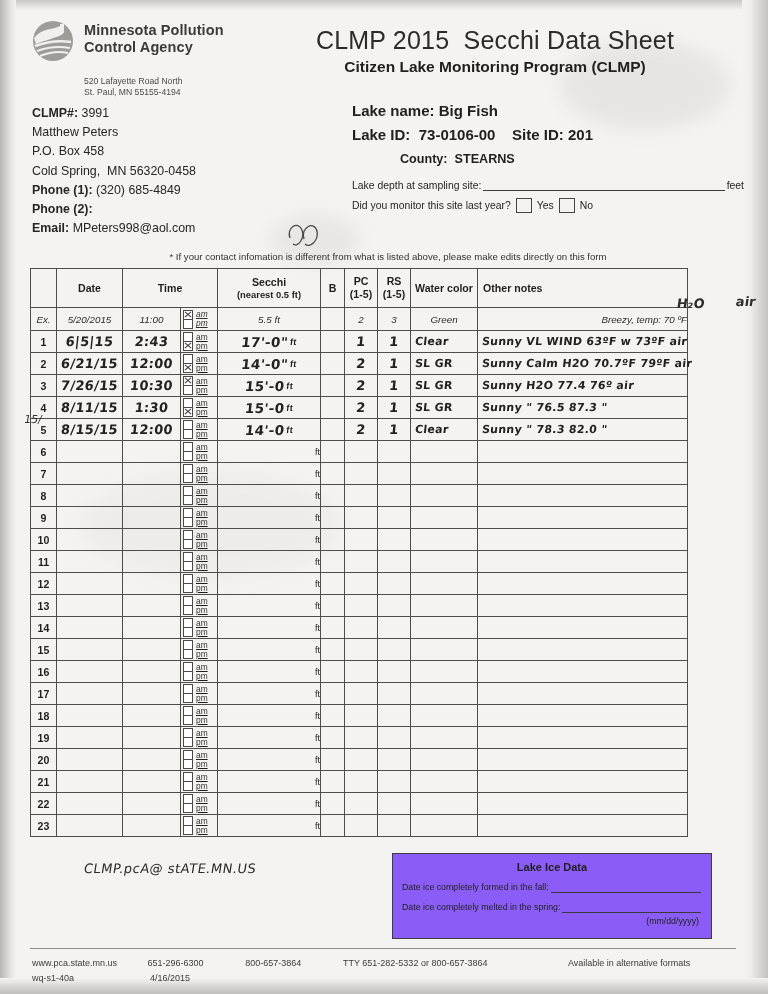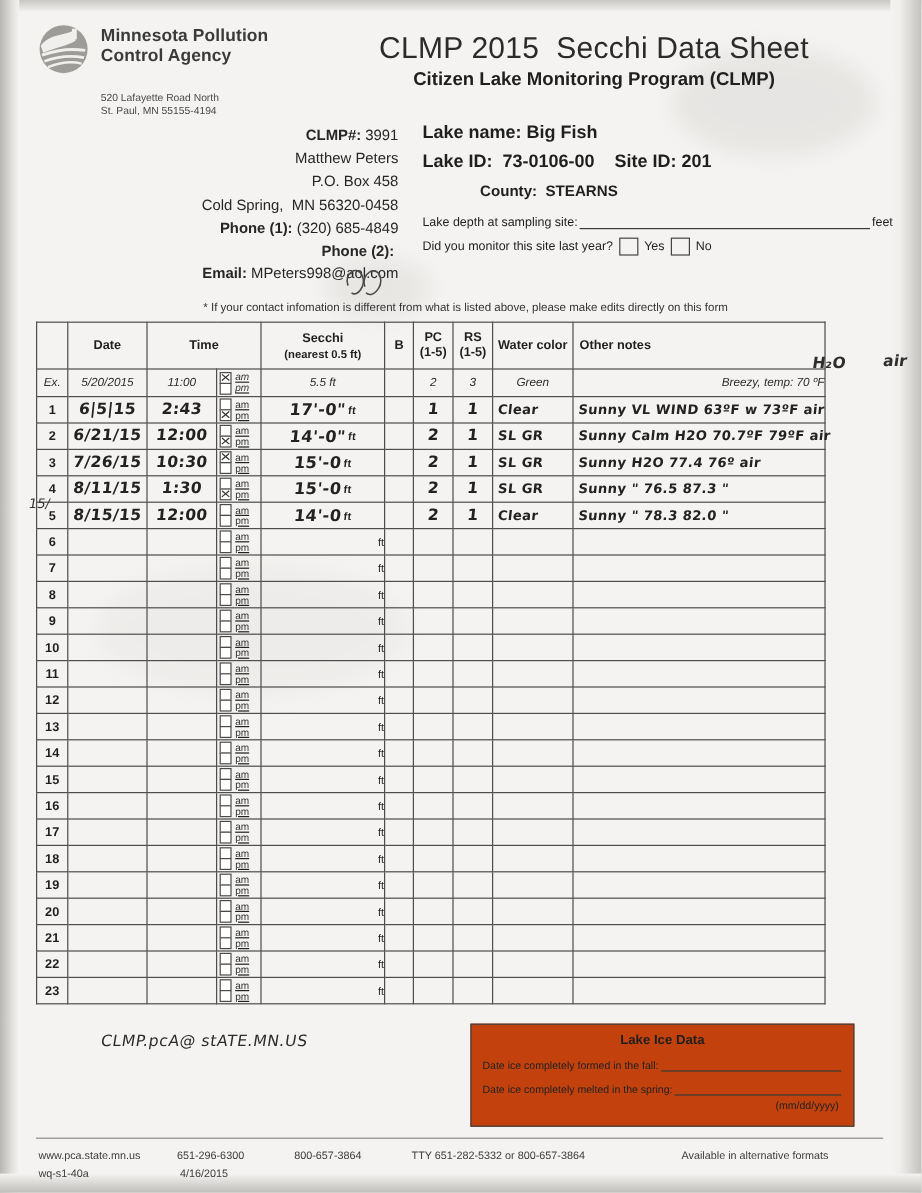--- a/index.html
+++ b/index.html
@@ -32,21 +32,21 @@
   .agency{position:absolute;left:62px;top:14px;width:230px;}
   .agency .name{font-size:14.5px;font-weight:bold;color:#3a3a3a;line-height:1.18;letter-spacing:.1px;}
   .agency .addr{font-size:8.6px;font-weight:normal;color:#4a4a4a;line-height:1.3;margin-top:20px;}
 
   .title1{position:absolute;left:258px;top:18px;width:430px;text-align:center;
     font-size:25px;color:#2b2b2b;letter-spacing:.2px;white-space:pre;}
   .title2{position:absolute;left:258px;top:50px;width:430px;text-align:center;
     font-size:15.5px;font-weight:bold;color:#1f1f1f;}
 
   
-  .contact{position:absolute;left:10px;top:96px;width:300px;font-size:12.4px;color:#262626;line-height:1.55;text-align:right;}
+  .contact{position:absolute;left:10px;top:96px;width:300px;font-size:12.4px;color:#262626;line-height:1.55;}
   .contact b{font-weight:bold;}
   .contact .row{white-space:pre;}
 
   
   .lake{position:absolute;left:330px;top:94px;width:392px;color:#1f1f1f;}
   .lake .l1{font-size:15px;font-weight:bold;white-space:pre;}
   .lake .l2{font-size:15px;font-weight:bold;margin-top:7px;white-space:pre;}
   .lake .l3{font-size:12.6px;font-weight:bold;margin-top:9px;white-space:pre;margin-left:48px;}
   .lake .l4{font-size:10.4px;margin-top:13px;display:flex;align-items:flex-end;white-space:pre;}
   .lake .l4 .line{flex:1;border-bottom:1.2px solid #3a3a3a;height:11px;margin:0 2px;}
@@ -98,23 +98,23 @@
   .ovl-ann{position:absolute;font-family:"DejaVu Sans",sans-serif;color:#2e2e2e;
        transform:skewX(-8deg);font-weight:bold;}
 
   
   .r5mark{position:absolute;left:2px;top:405px;font-family:"DejaVu Sans",sans-serif;
       font-size:11px;color:#333;transform:skewX(-10deg);}
 
   
   .handurl{position:absolute;left:62px;top:853px;font-family:"DejaVu Sans",sans-serif;
       font-size:13px;color:#2b2b2b;transform:skewX(-9deg);letter-spacing:.5px;}
-  .icebox{position:absolute;left:370px;top:845px;width:318px;height:84px;border:1.6px solid #3f3f3f;background:#c2410c;}
+  .icebox{position:absolute;left:370px;top:845px;width:318px;height:84px;border:1.6px solid #3f3f3f;background:#8b5cf6;}
   .icebox .it{text-align:center;font-size:11px;font-weight:bold;margin-top:7px;color:#1f1f1f;}
-  .icebox .ir{display:flex;align-items:center;font-size:8.8px;margin:9px 10px 0 9px;color:#222;white-space:pre;}
+  .icebox .ir{display:flex;align-items:flex-start;font-size:8.8px;margin:9px 10px 0 9px;color:#222;white-space:pre;}
   .icebox .ir .line{flex:1;border-bottom:1.1px solid #3a3a3a;height:10px;margin-left:2px;}
   .icebox .fmt{text-align:right;font-size:8.8px;margin:3px 12px 0 0;color:#222;}
 
   .hrule{position:absolute;left:8px;top:940px;width:706px;height:1.4px;background:#8d8b88;}
   .foot{position:absolute;left:10px;top:948px;width:712px;font-size:9px;color:#3b3b3b;}
   .foot .fr{display:flex;line-height:1.7;}
   .foot .f1{width:118px;}
   .foot .f2{width:100px;}
   .foot .f3{width:100px;}
   .foot .f4{width:230px;}

